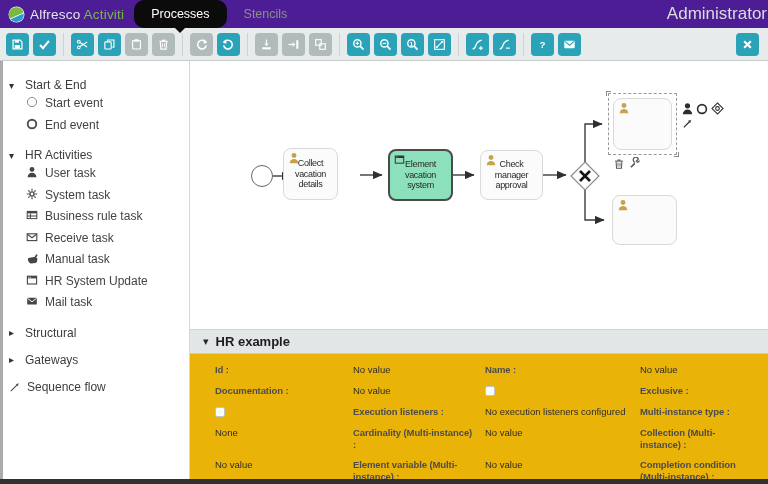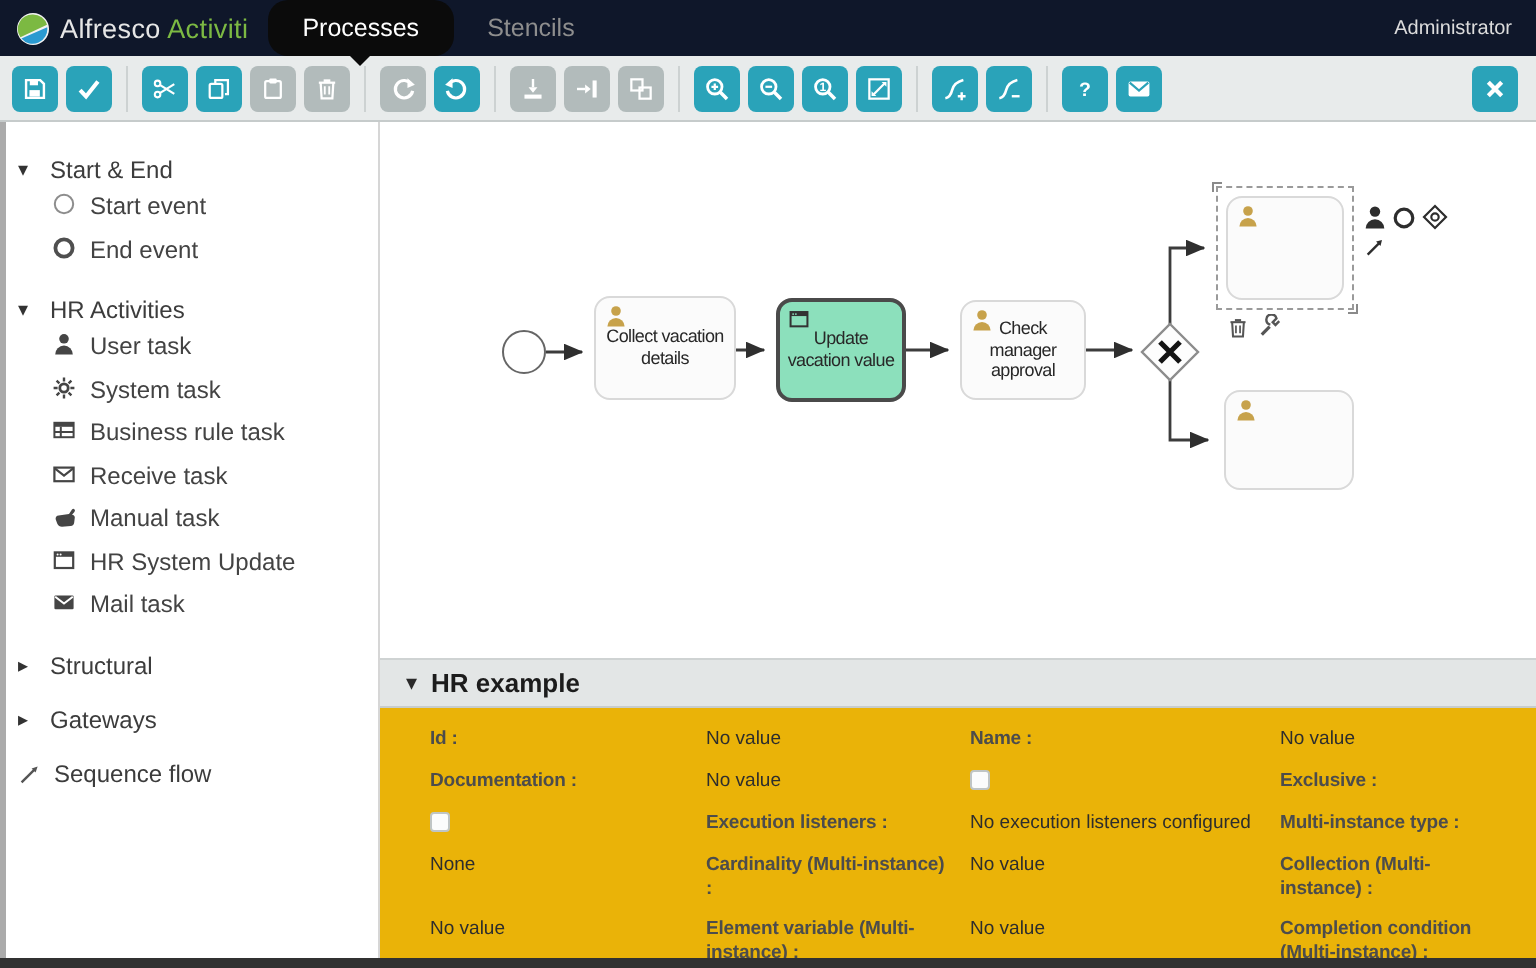--- a/index.html
+++ b/index.html
@@ -1,28 +1,28 @@
 <!DOCTYPE html>
 <html><head>
 <meta charset="utf-8">
 <style>
   html,body{margin:0;padding:0;width:768px;height:484px;overflow:hidden;
     font-family:"Liberation Sans",sans-serif;background:#fff;}
   *{box-sizing:border-box;}
 
   
-  .topbar{height:28px;background:#0f172a;display:flex;align-items:center;position:relative;z-index:10;}
+  .topbar{height:28px;background:#4c1d95;display:flex;align-items:center;position:relative;z-index:10;}
   .logo{display:flex;align-items:center;gap:5px;padding:0 10px 0 8px;}
   .brand{font-size:13.5px;color:#e6e6e6;letter-spacing:.2px;}
   .brand .activiti{color:#7cb943;}
   .tab{height:28px;line-height:28px;padding:0 17px;font-size:12.5px;color:#8e8e8e;position:relative;cursor:pointer;}
   .tab.active{background:#0b0b0b;color:#fff;font-weight:normal;border-radius:10px;}
   .tab.active::after{content:'';position:absolute;left:50%;margin-left:-5px;top:28px;
     border:5px solid transparent;border-top:5px solid #0b0b0b;border-bottom:0;}
-  .user{margin-left:auto;color:#dcdcdc;font-size:10px;padding-right:12px;}
+  .user{margin-left:auto;color:#dcdcdc;font-size:17px;padding-right:1px;}
 
   
   .toolbar{height:33px;background:#e8ebeb;border-bottom:1px solid #c6cbcb;display:flex;align-items:center;padding-left:4px;}
   .tbtn{width:23px;height:23px;border:none;border-radius:4px;background:#2aa3b9;margin:0 2px;
     display:flex;align-items:center;justify-content:center;padding:0;cursor:pointer;}
   .tbtn.off{background:#b2bbbb;}
   .tsep{width:1px;height:23px;background:#cdd2d2;margin:0 5px;display:inline-block;}
   .t-right{margin-left:auto;margin-right:7px;}
 
   
@@ -333,36 +333,36 @@
           <path d="M395 129V159H414" marker-end="url(#arr)"></path>
         </g>
         <g>
           <polygon points="395,101 409,115 395,129 381,115" fill="#fdfdfd" stroke="#8c8c8c" stroke-width="1.2"></polygon>
           <path d="M390 110L400 120M390 120L400 110" stroke="#141414" stroke-width="2.6"></path>
         </g>
       </svg>
 
       <div class="start-event" style="left:61px;top:104px;"></div>
 
-      <div class="task" style="left:107px;top:87px;width:71px;height:52px;">
+      <div class="task" style="left:93px;top:87px;width:55px;height:52px;">
         <svg class="corner-icon" width="12" height="12" viewBox="0 0 12 12">
             <circle cx="6" cy="3.5" r="2.4" fill="#c7a24b"></circle>
             <path d="M1.7 11.3a4.3 4.3 0 0 1 8.6 0z" fill="#c7a24b"></path>
           </svg>
         <span>Collect vacation details</span>
       </div>
 
       <div class="task green" style="left:198px;top:88px;width:65px;height:52px;">
         <svg class="corner-icon" width="11" height="11" viewBox="0 0 12 12">
             <rect x="1.4" y="2.2" width="9.2" height="7.8" fill="none" stroke="#333" stroke-width="1.1"></rect>
             <rect x="1.4" y="2.2" width="9.2" height="2.2" fill="#333"></rect>
             <circle cx="2.8" cy="3.3" r="0.5" fill="#8ce0bc"></circle>
             <circle cx="4.3" cy="3.3" r="0.5" fill="#8ce0bc"></circle>
           </svg>
-        <span>Update vacation value</span>
+        <span>Element vacation system</span>
       </div>
 
       <div class="task" style="left:290px;top:89px;width:63px;height:50px;">
         <svg class="corner-icon" width="12" height="12" viewBox="0 0 12 12">
             <circle cx="6" cy="3.5" r="2.4" fill="#c7a24b"></circle>
             <path d="M1.7 11.3a4.3 4.3 0 0 1 8.6 0z" fill="#c7a24b"></path>
           </svg>
         <span>Check manager approval</span>
       </div>
 

